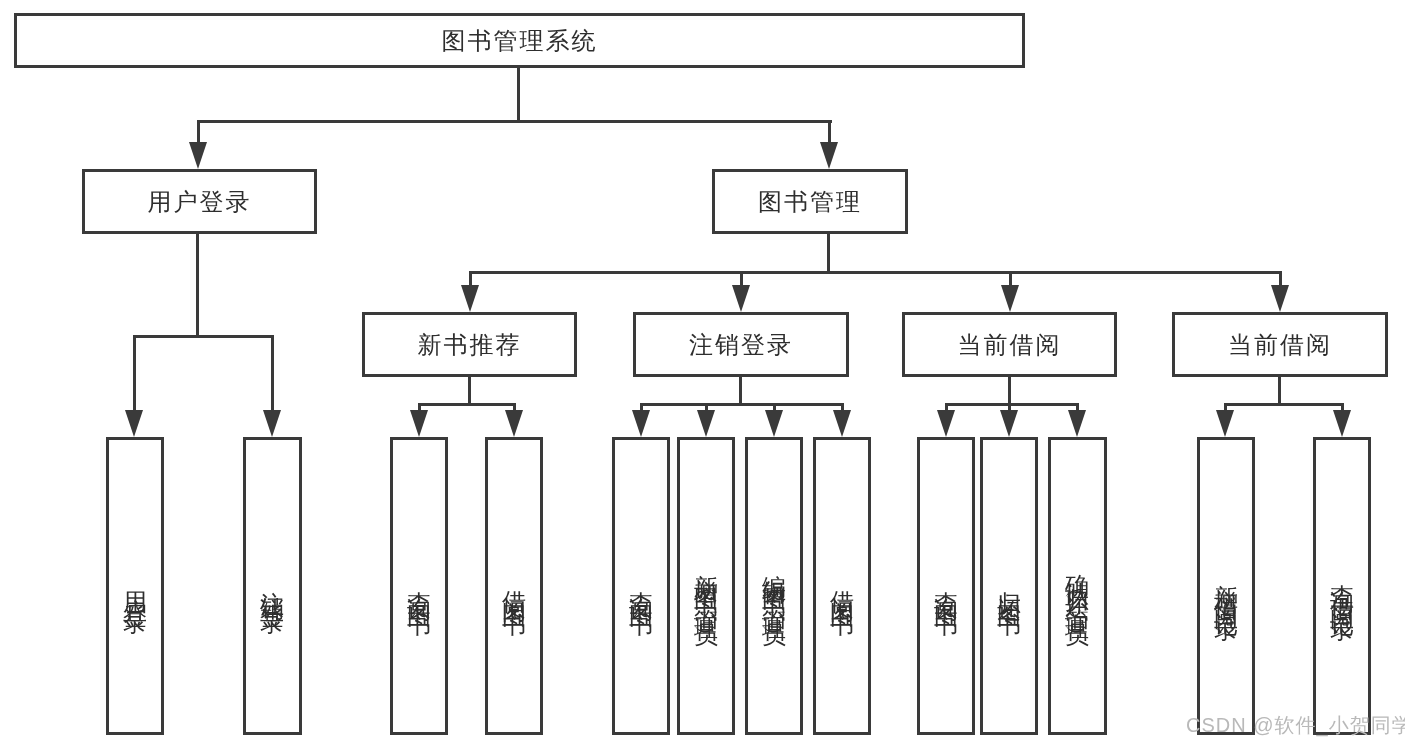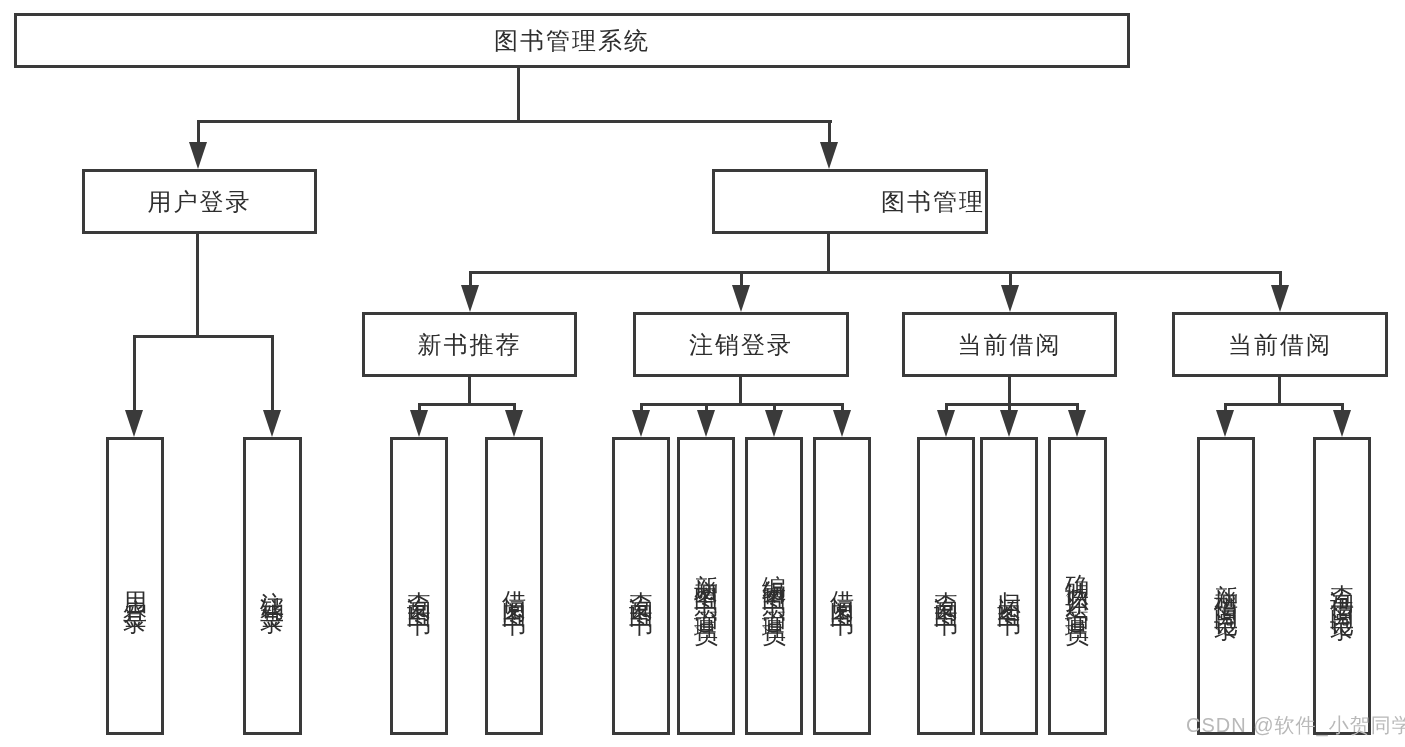--- a/index.html
+++ b/index.html
@@ -81,28 +81,28 @@
   <div class="hline" style="left:945px;top:403px;width:134px;"></div>
   <div class="arrow" style="left:936px;top:403px;height:34px;"></div>
   <div class="arrow" style="left:999px;top:403px;height:34px;"></div>
   <div class="arrow" style="left:1067px;top:403px;height:34px;"></div>
 
   <div class="vline" style="left:1278px;top:375px;height:31px;"></div>
   <div class="hline" style="left:1224px;top:403px;width:120px;"></div>
   <div class="arrow" style="left:1215px;top:403px;height:34px;"></div>
   <div class="arrow" style="left:1332px;top:403px;height:34px;"></div>
 
-  <div class="hnode" style="left:14px;top:13px;width:1116px;height:55px;">
+  <div class="hnode" style="left:14px;top:13px;width:1011px;height:55px;">
     <span>图书管理系统</span>
   </div>
 
   <div class="hnode" style="left:82px;top:169px;width:235px;height:65px;">
     <span>用户登录</span>
   </div>
-  <div class="hnode" style="left:712px;top:169px;width:276px;height:65px;justify-content:flex-end;">
+  <div class="hnode" style="left:712px;top:169px;width:196px;height:65px;">
     <span>图书管理</span>
   </div>
 
   <div class="hnode" style="left:362px;top:312px;width:215px;height:65px;text-align:right;">
     <span>新书推荐</span>
   </div>
   <div class="hnode" style="left:633px;top:312px;width:216px;height:65px;">
     <span>注销登录</span>
   </div>
   <div class="hnode" style="left:902px;top:312px;width:215px;height:65px;">

